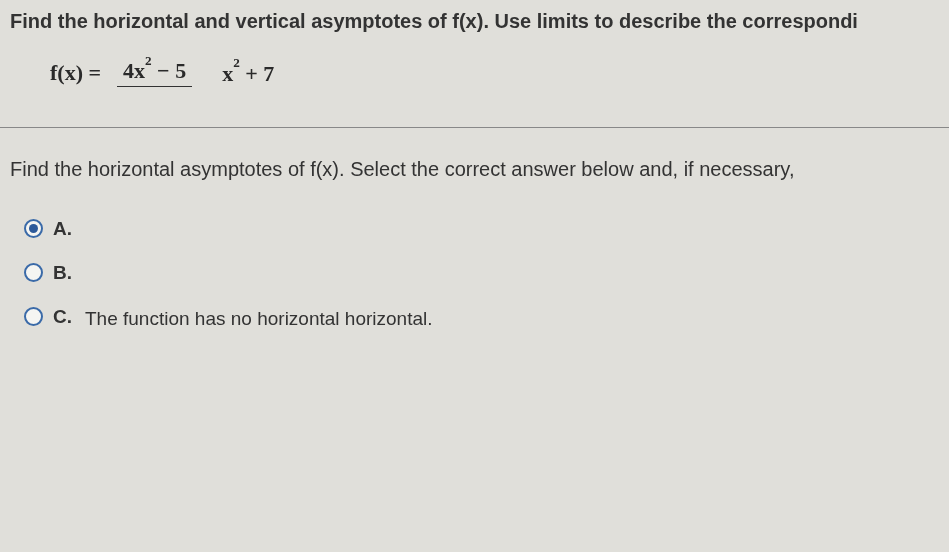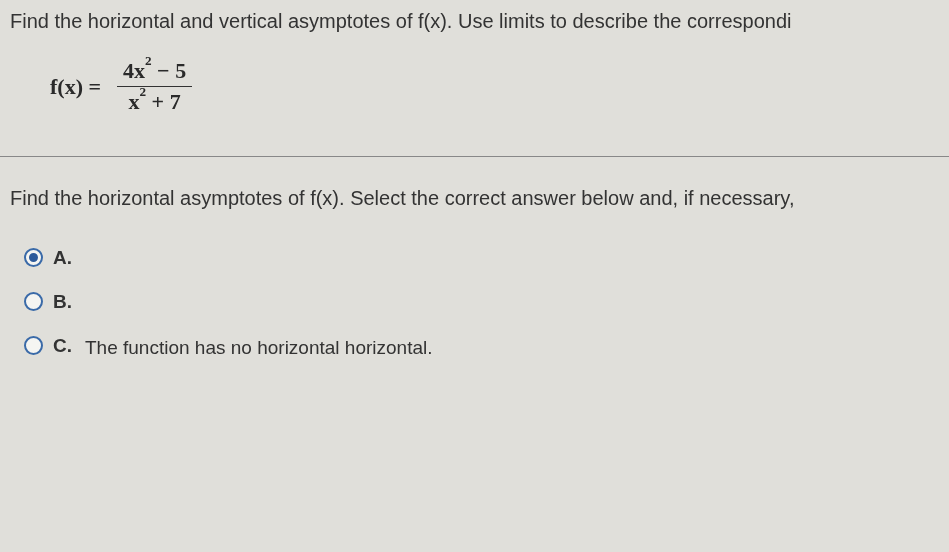--- a/index.html
+++ b/index.html
@@ -11,44 +11,46 @@
       color: #2a2a2a;
       overflow: hidden;
       position: relative;
     }
     .question-text {
       font-size: 20px;
       padding: 10px 10px 0 10px;
       color: #333;
       white-space: nowrap;
       overflow: hidden;
+      font-weight: bold;
     }
     .formula-block {
       padding: 25px 0 30px 50px;
       font-size: 22px;
       font-family: 'Times New Roman', serif;
       display: flex;
       align-items: center;
       gap: 16px;
       font-weight: bold;
     }
     .fraction {
       display: inline-flex;
-      flex-direction: column;
+      flex-direction: row;
       align-items: center;
       vertical-align: middle;
     }
     .frac-num {
       border-bottom: 1.5px solid #333;
       padding: 0 6px 2px 6px;
       text-align: center;
     }
     .frac-den {
       padding: 2px 6px 0 6px;
       text-align: center;
+      margin-left: 24px;
     }
     sup { font-size: 0.6em; position: relative; top: -0.4em; }
     .divider {
       border: none;
       border-top: 1.5px solid #888;
       margin: 10px 0 30px 0;
     }
     .subquestion {
       font-size: 20px;
       padding: 0 27px 25px 10px;

